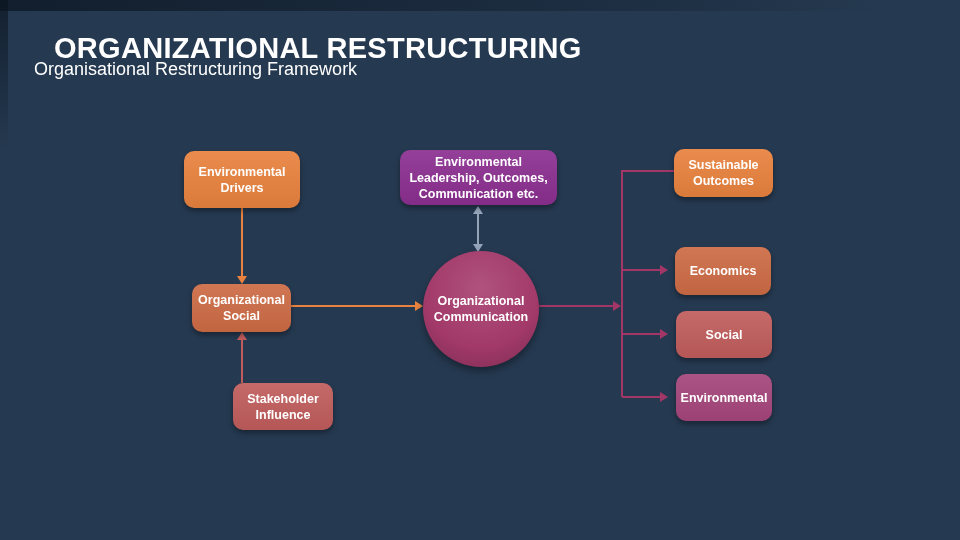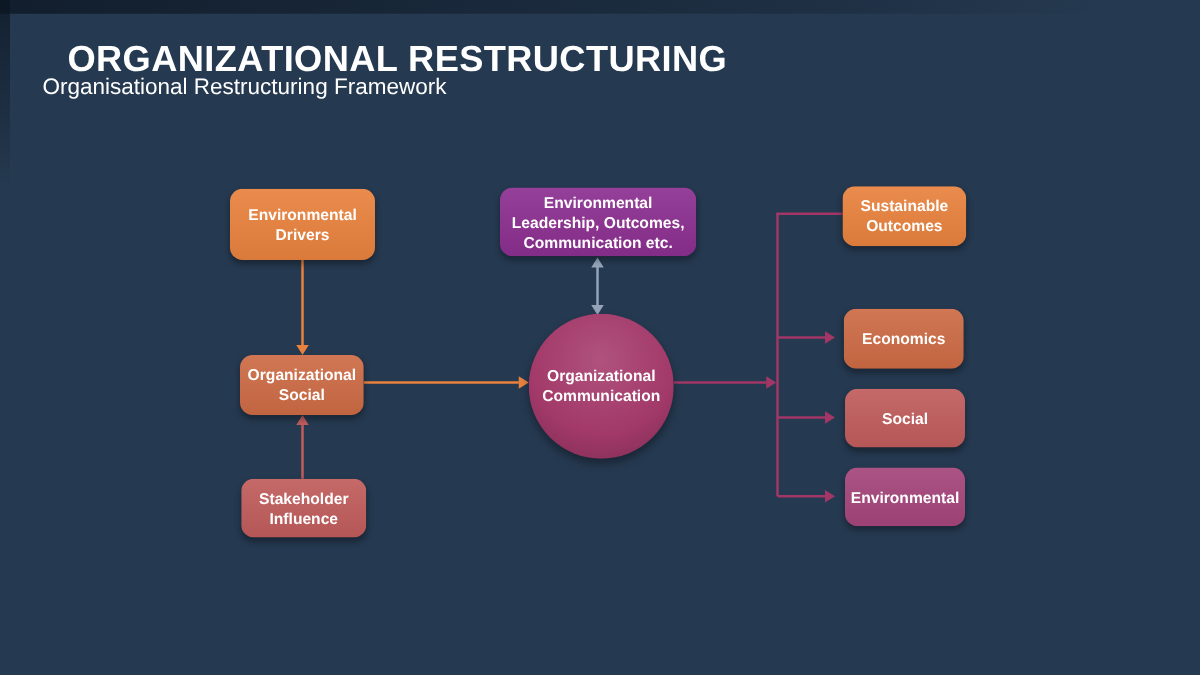--- a/index.html
+++ b/index.html
@@ -110,21 +110,21 @@
     <div class="node n-env-drivers" style="background-color: rgb(232, 130, 62);">
       <span class="line">Environmental</span>
       <span class="line">Drivers</span>
     </div>
 
     <div class="node n-org-goals" style="background-color: rgb(205, 107, 69);">
       <span class="line">Organizational</span>
       <span class="line">Social</span>
     </div>
 
-    <div class="node n-stakeholder" style="background-color: rgb(192, 92, 92);">
+    <div class="node n-stakeholder" style="background-color: rgb(192, 92, 92); margin-left: 40px;">
       <span class="line">Stakeholder</span>
       <span class="line">Influence</span>
     </div>
 
     <div class="node n-institutional" style="background-color: rgb(139, 47, 144);">
       <span class="line">Environmental</span>
       <span class="line">Leadership, Outcomes,</span>
       <span class="line">Communication etc.</span>
     </div>
 

